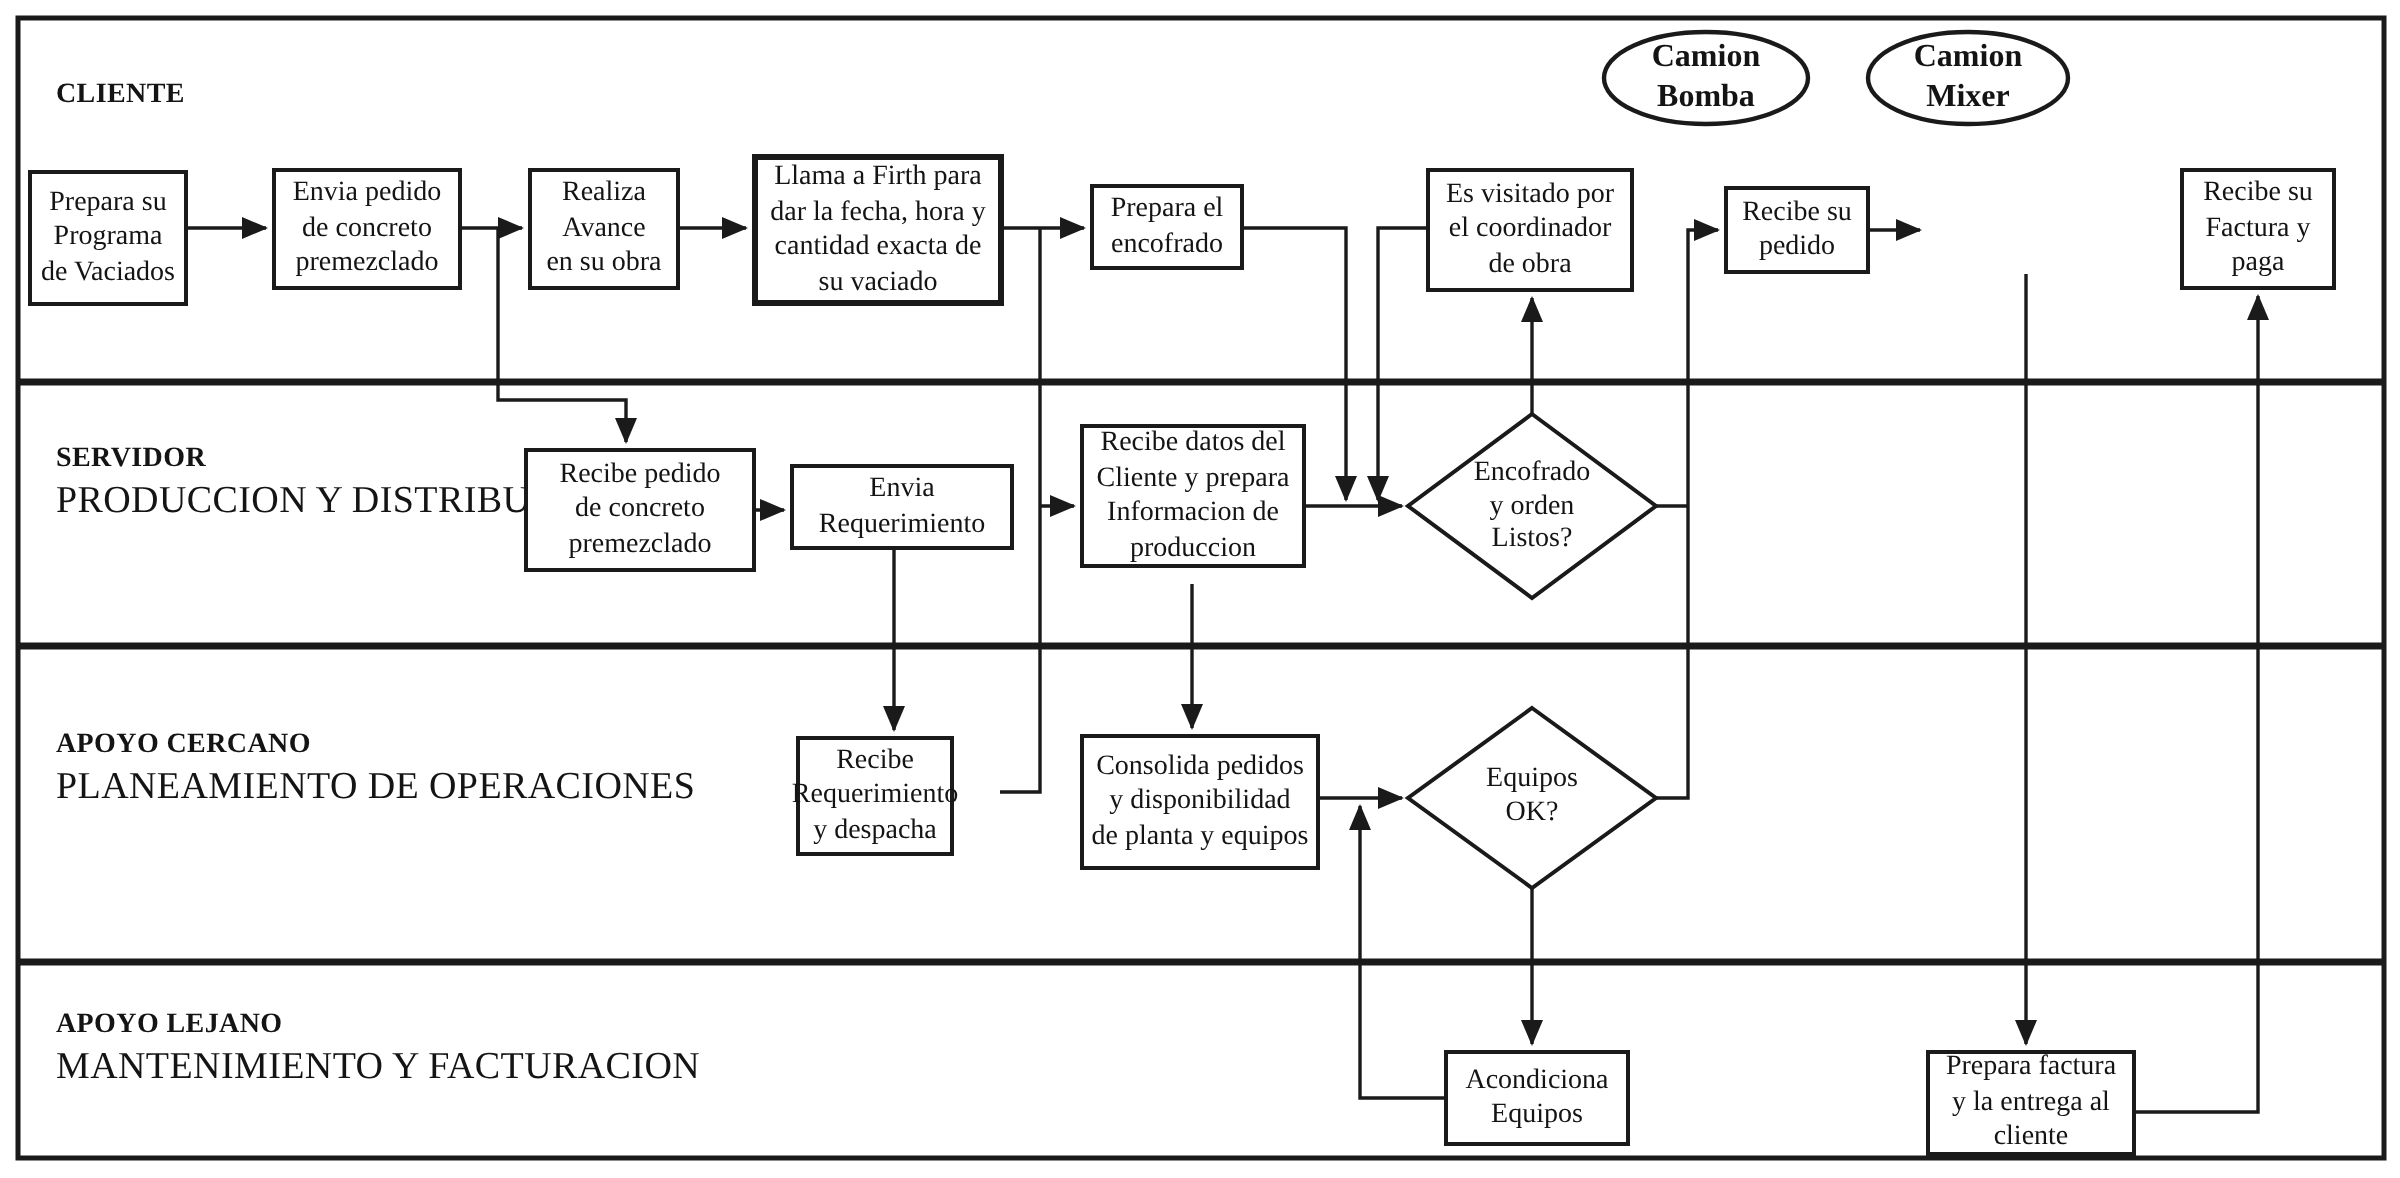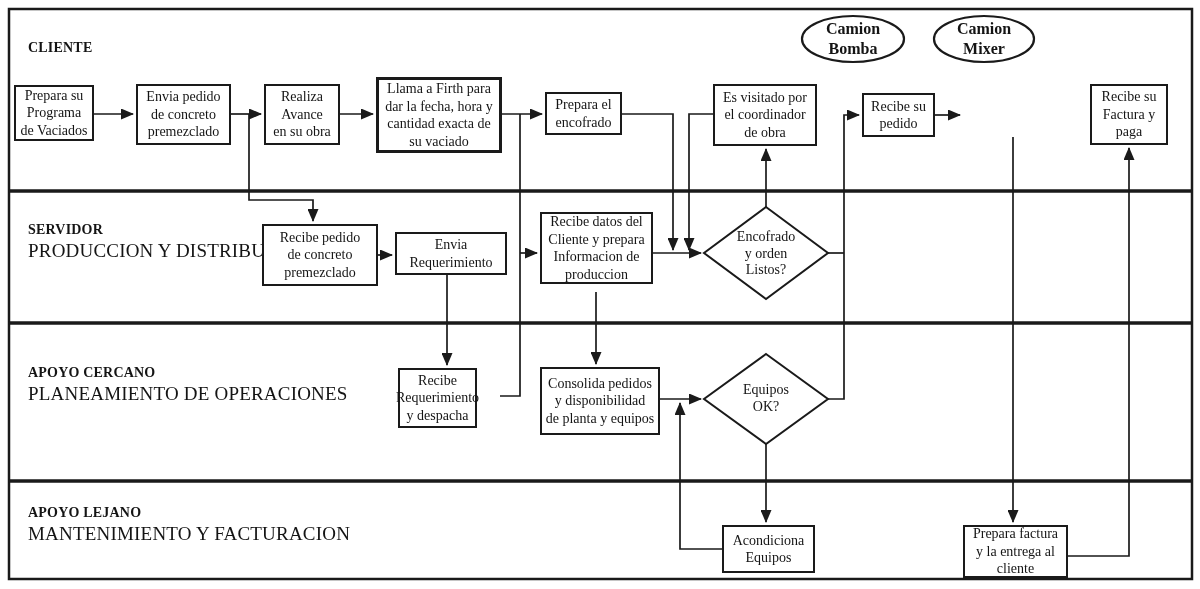--- a/index.html
+++ b/index.html
@@ -82,21 +82,21 @@
   </div>
   <div class="lane-label" style="top:365px">
     <div class="lane-title">APOYO CERCANO</div>
     <div class="lane-sub">PLANEAMIENTO DE OPERACIONES</div>
   </div>
   <div class="lane-label" style="top:505px">
     <div class="lane-title">APOYO LEJANO</div>
     <div class="lane-sub">MANTENIMIENTO Y FACTURACION</div>
   </div>
 
-  <div class="node" style="left:14px;top:85px;width:80px;height:56px">Prepara su
+  <div class="node" style="left:14px;top:85px;width:80px;height:68px">Prepara su
 Programa
 de Vaciados</div>
   <div class="node" style="left:136px;top:84px;width:95px;height:61px">Envia pedido
 de concreto
 premezclado</div>
   <div class="node thick" style="left:376px;top:77px;width:126px;height:76px">Llama a Firth para
 dar la fecha, hora y
 cantidad exacta de
 su vaciado</div>
   <div class="node" style="left:264px;top:84px;width:76px;height:61px">Realiza

